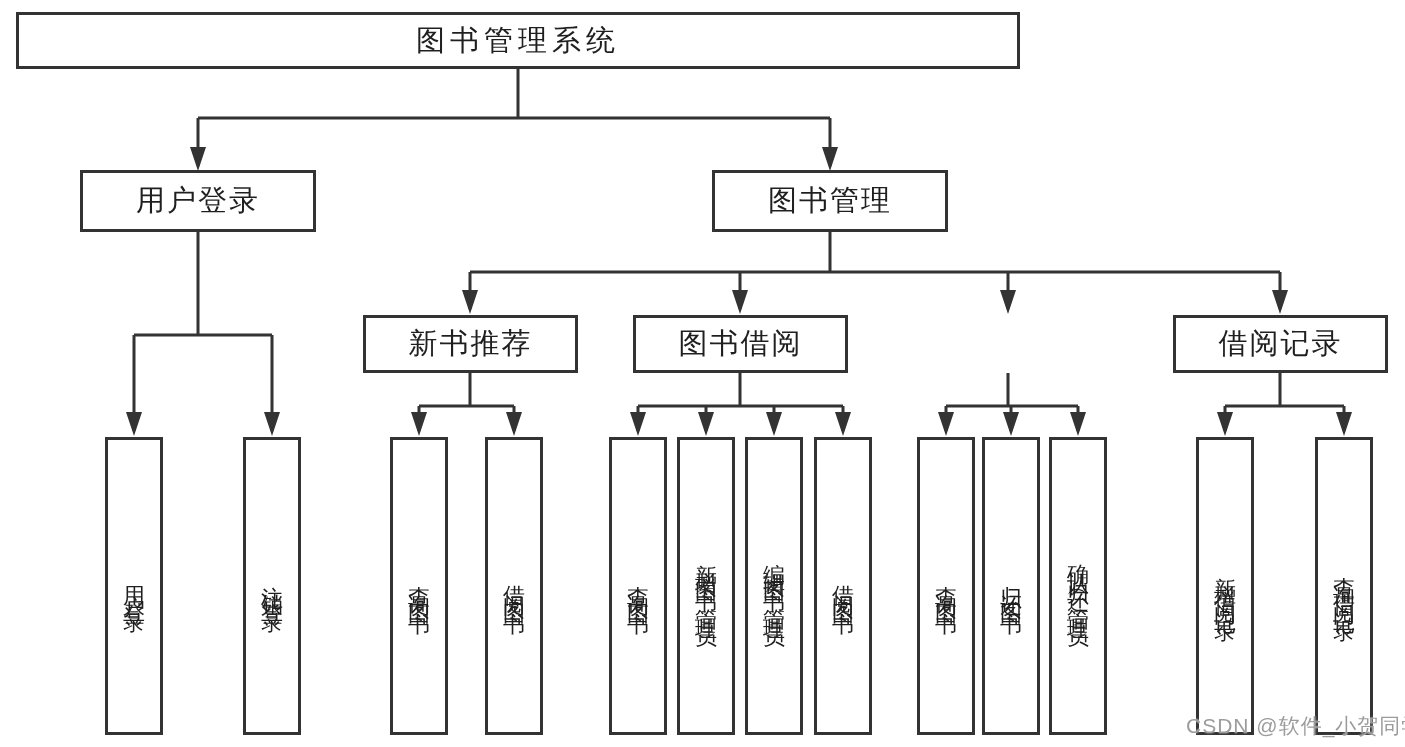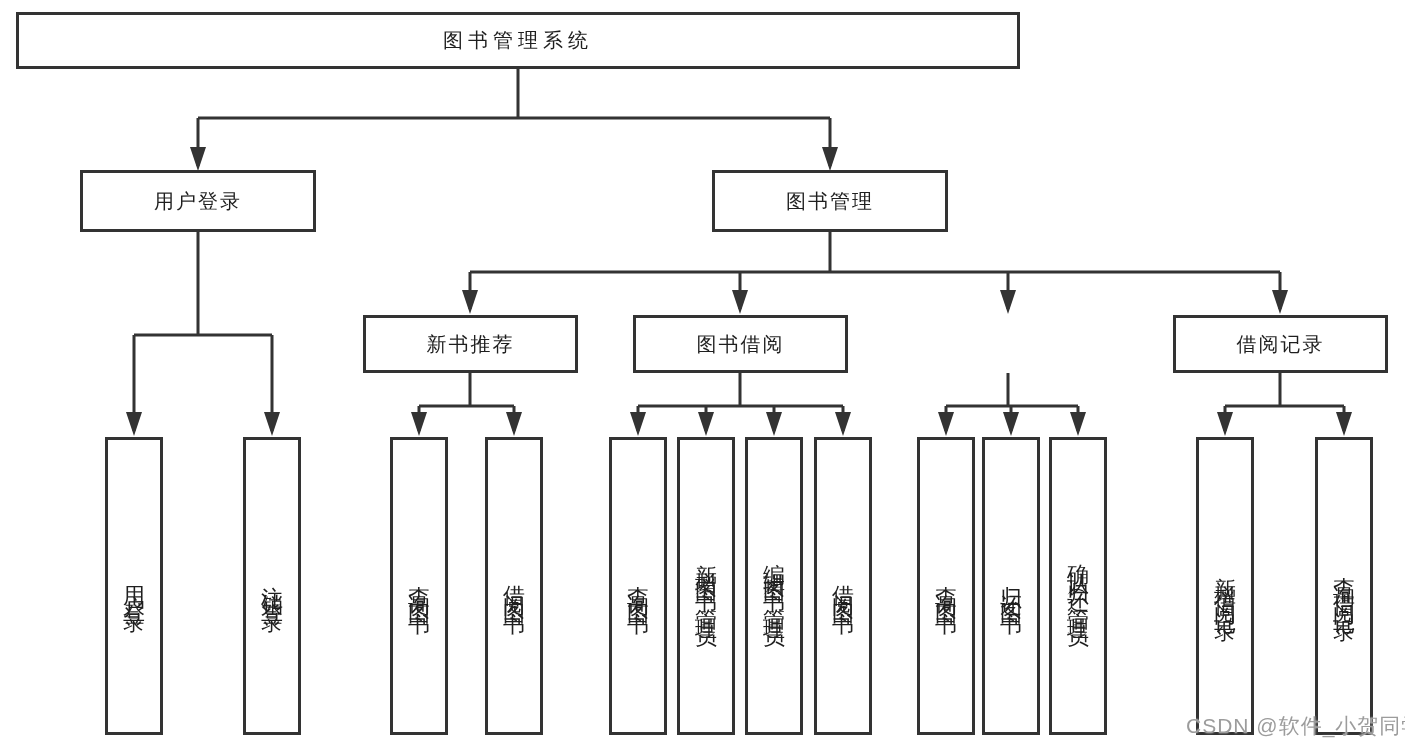--- a/index.html
+++ b/index.html
@@ -11,21 +11,21 @@
     font-family:"Liberation Sans","DejaVu Sans",sans-serif;
     color:#1f1f1f;
   }
   #connectors{position:absolute;left:0;top:0;width:1405px;height:747px;pointer-events:none;}
   .hbox{
     position:absolute;
     box-sizing:border-box;
     border:3px solid #333333;
     background:#ffffff;
     display:flex;align-items:center;justify-content:center;
-    font-size:20px;letter-spacing:2px;
+    font-size:29px;letter-spacing:2px;
     white-space:nowrap;
   }
   .hbox.root{letter-spacing:5px;}
   .vbox{
     position:absolute;
     box-sizing:border-box;
     width:58px;height:298px;top:437px;
     border:3px solid #333333;
     background:#ffffff;
     display:flex;align-items:center;justify-content:center;

